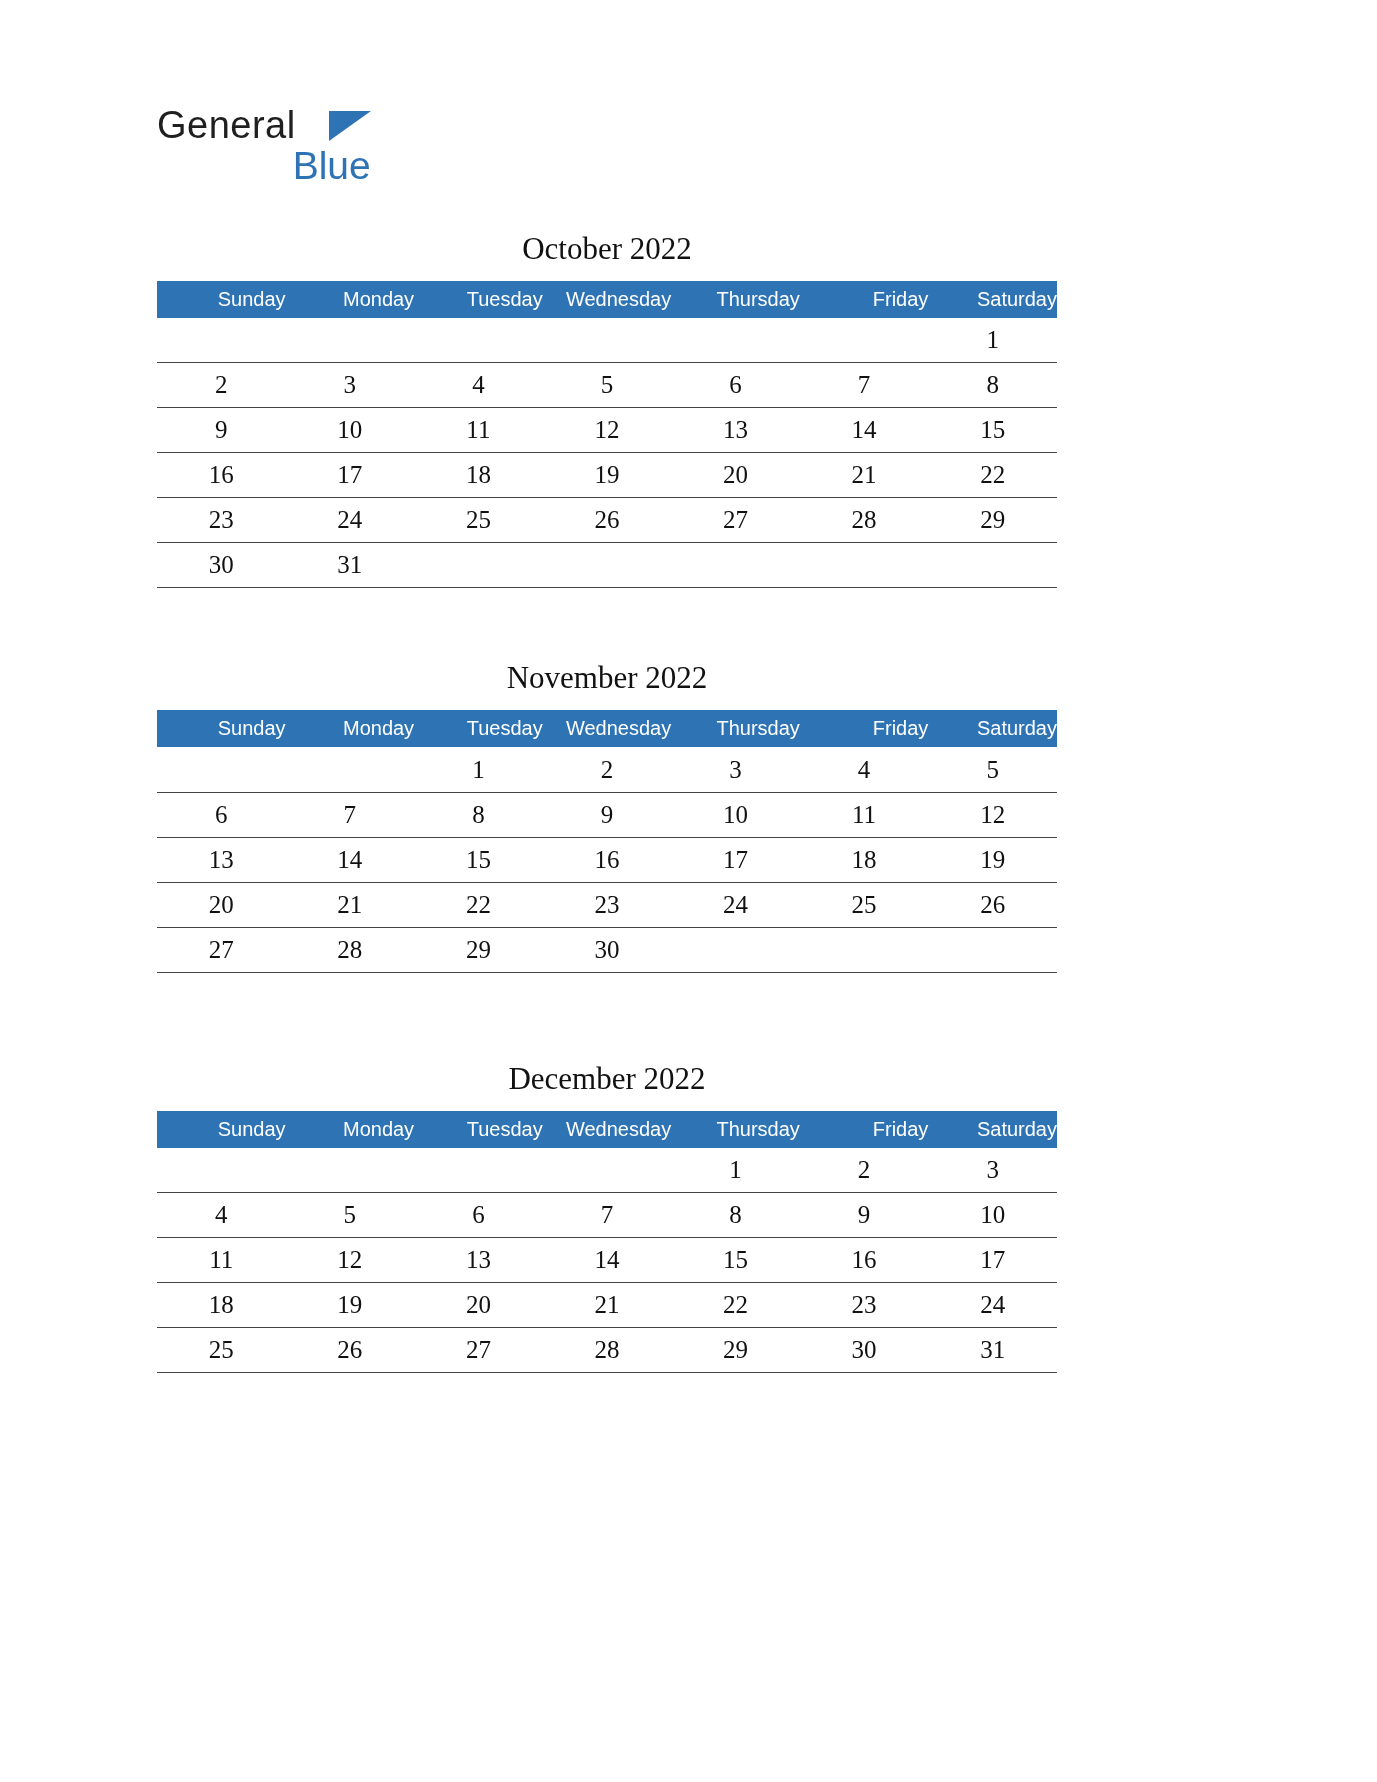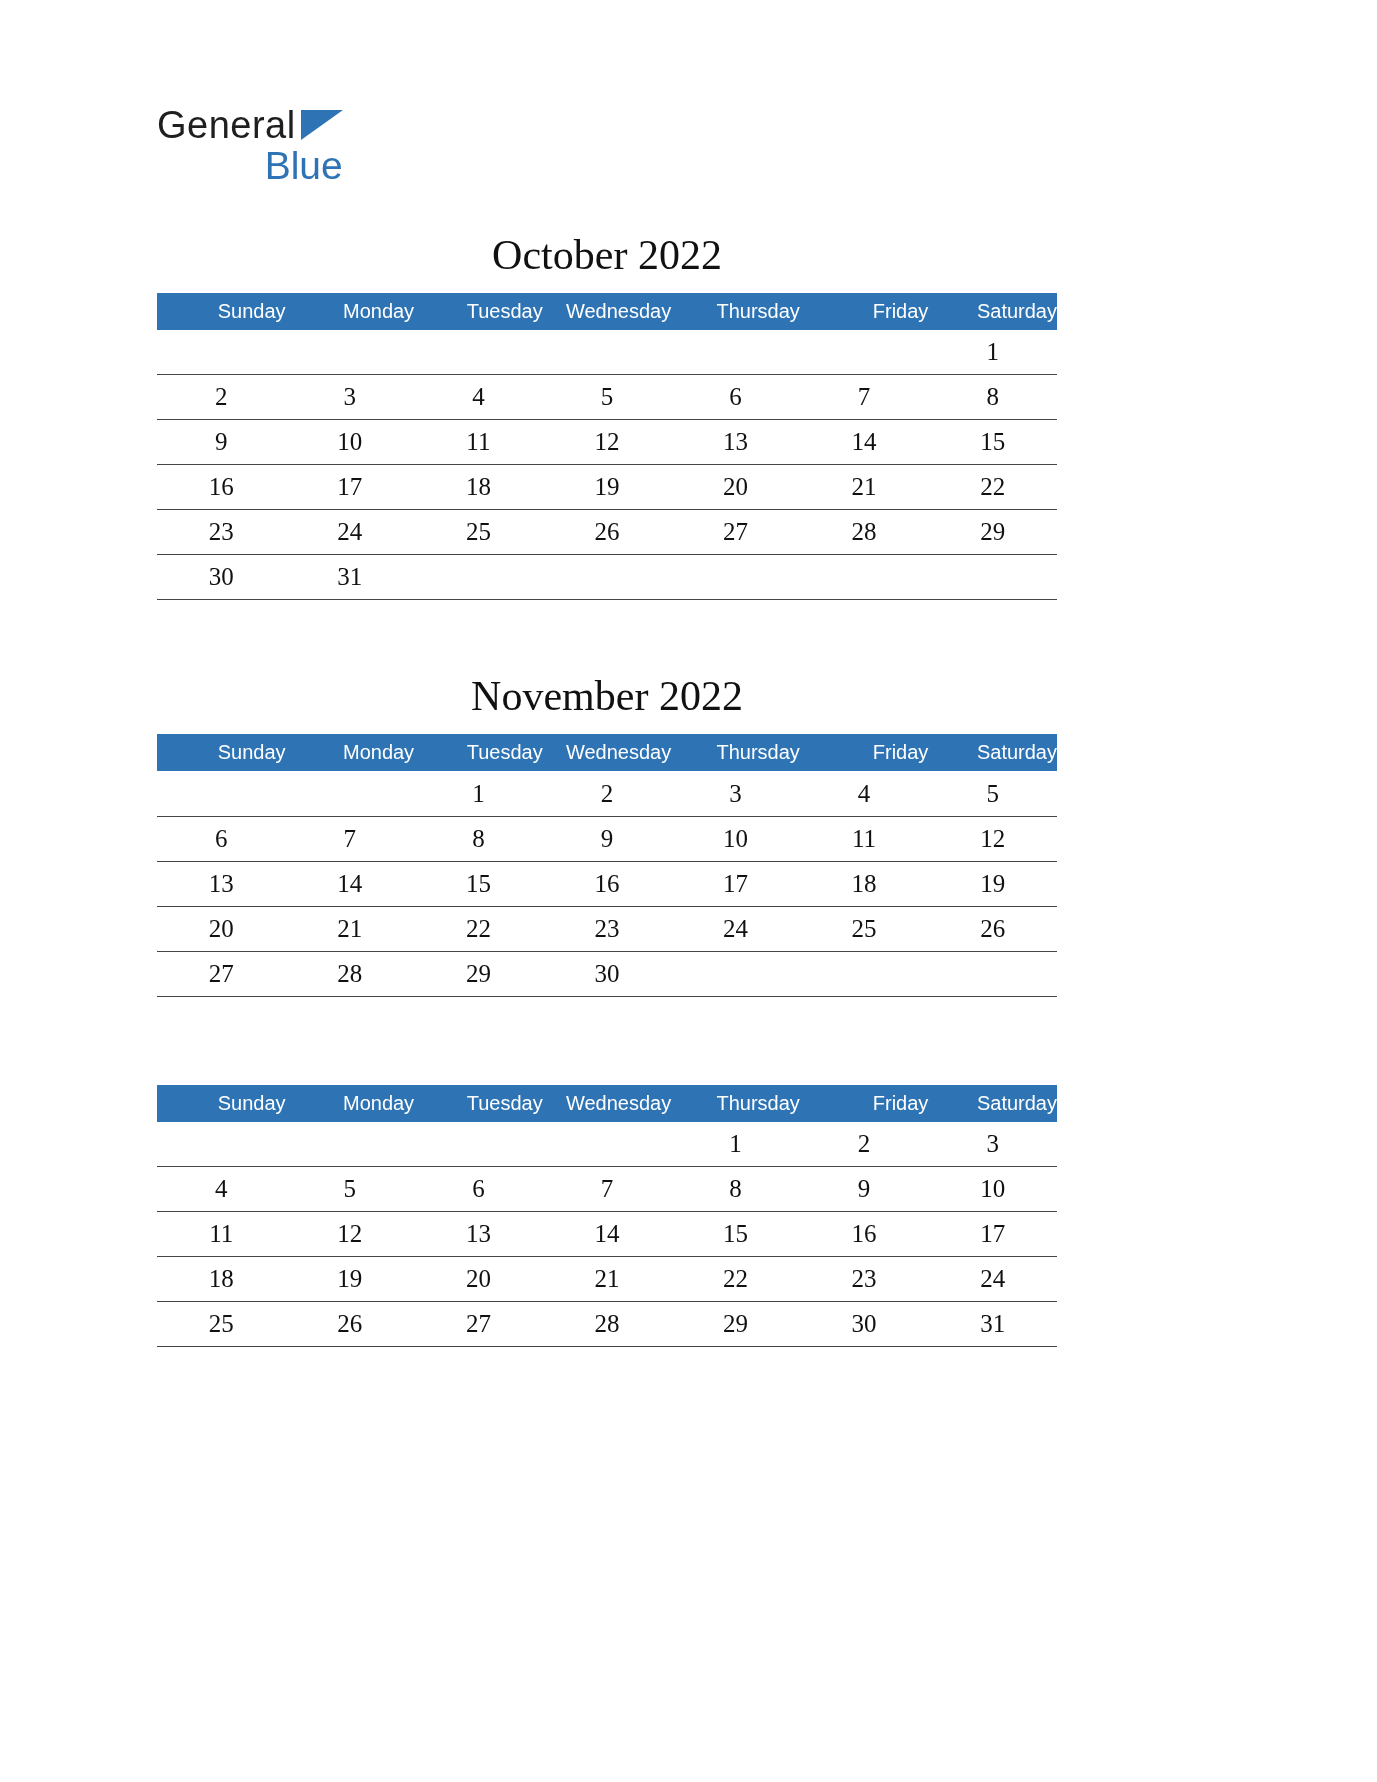--- a/index.html
+++ b/index.html
@@ -26,21 +26,22 @@
     justify-content: space-between;
     align-items: flex-start;
     margin-bottom: 40px;
   }
   .logo {
     line-height: 1.05;
     width: fit-content;
   }
   .logo-line1 {
     display: flex;
-    align-items: flex-start;
+    align-items: center;
+    gap: 28px;
   }
   .logo-general {
     font-size: 38px;
     color: #1f1f1f;
     letter-spacing: 0.5px;
   }
   .logo-flag {
     margin-left: 5px;
     margin-top: 4px;
   }
@@ -57,21 +58,21 @@
     margin-top: 8px;
     white-space: nowrap;
   }
   
   .month { margin-top: 44px; }
   .month:nth-of-type(2) { margin-top: 72px; }
   .month:nth-of-type(3) { margin-top: 88px; }
   .month-title {
     font-family: "Liberation Serif", serif;
     font-weight: 400;
-    font-size: 42px;
+    font-size: 31px;
     color: #111111;
     text-align: center;
     margin: 0 0 14px 0;
   }
   table.cal {
     width: 100%;
     border-collapse: collapse;
     table-layout: fixed;
   }
   table.cal thead th {
@@ -242,20 +243,21 @@
               <td>29</td>
               <td>30</td>
               <td></td>
               <td></td>
               <td></td>
             </tr>
           </tbody>
         </table>
       </section>
       <section class="month">
+        <h2 class="month-title">December 2022</h2>
         <table class="cal">
           <thead>
             <tr>
               <th>Sunday</th>
               <th>Monday</th>
               <th>Tuesday</th>
               <th>Wednesday</th>
               <th>Thursday</th>
               <th>Friday</th>
               <th>Saturday</th>

